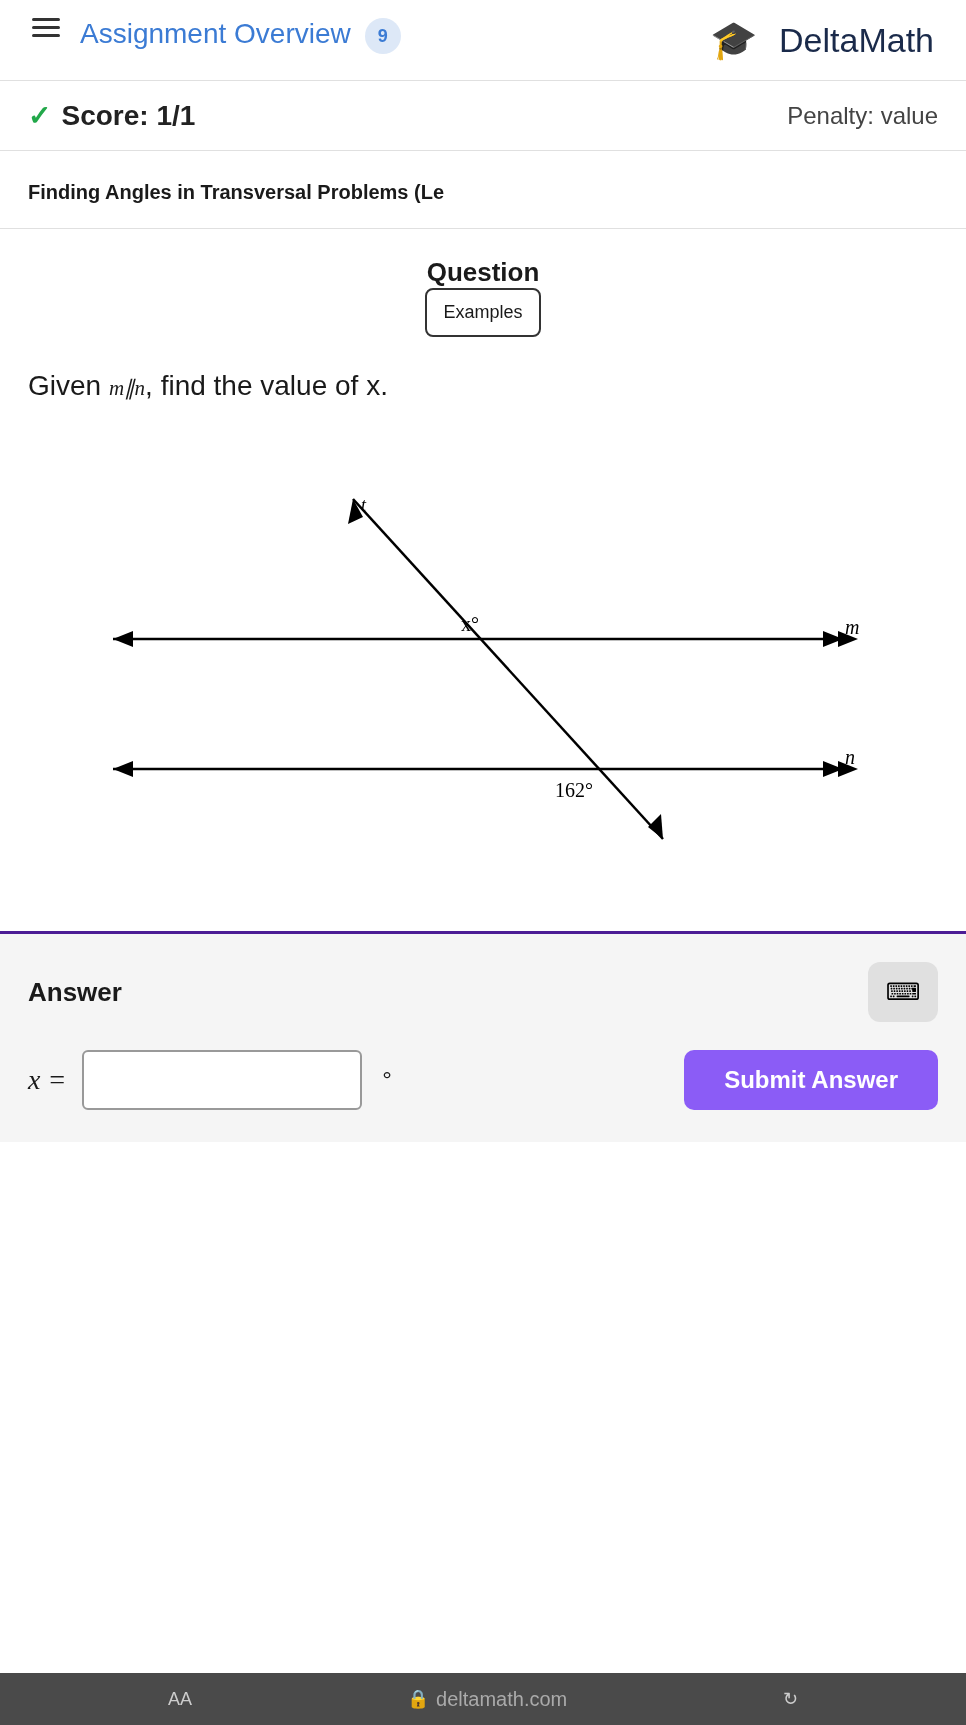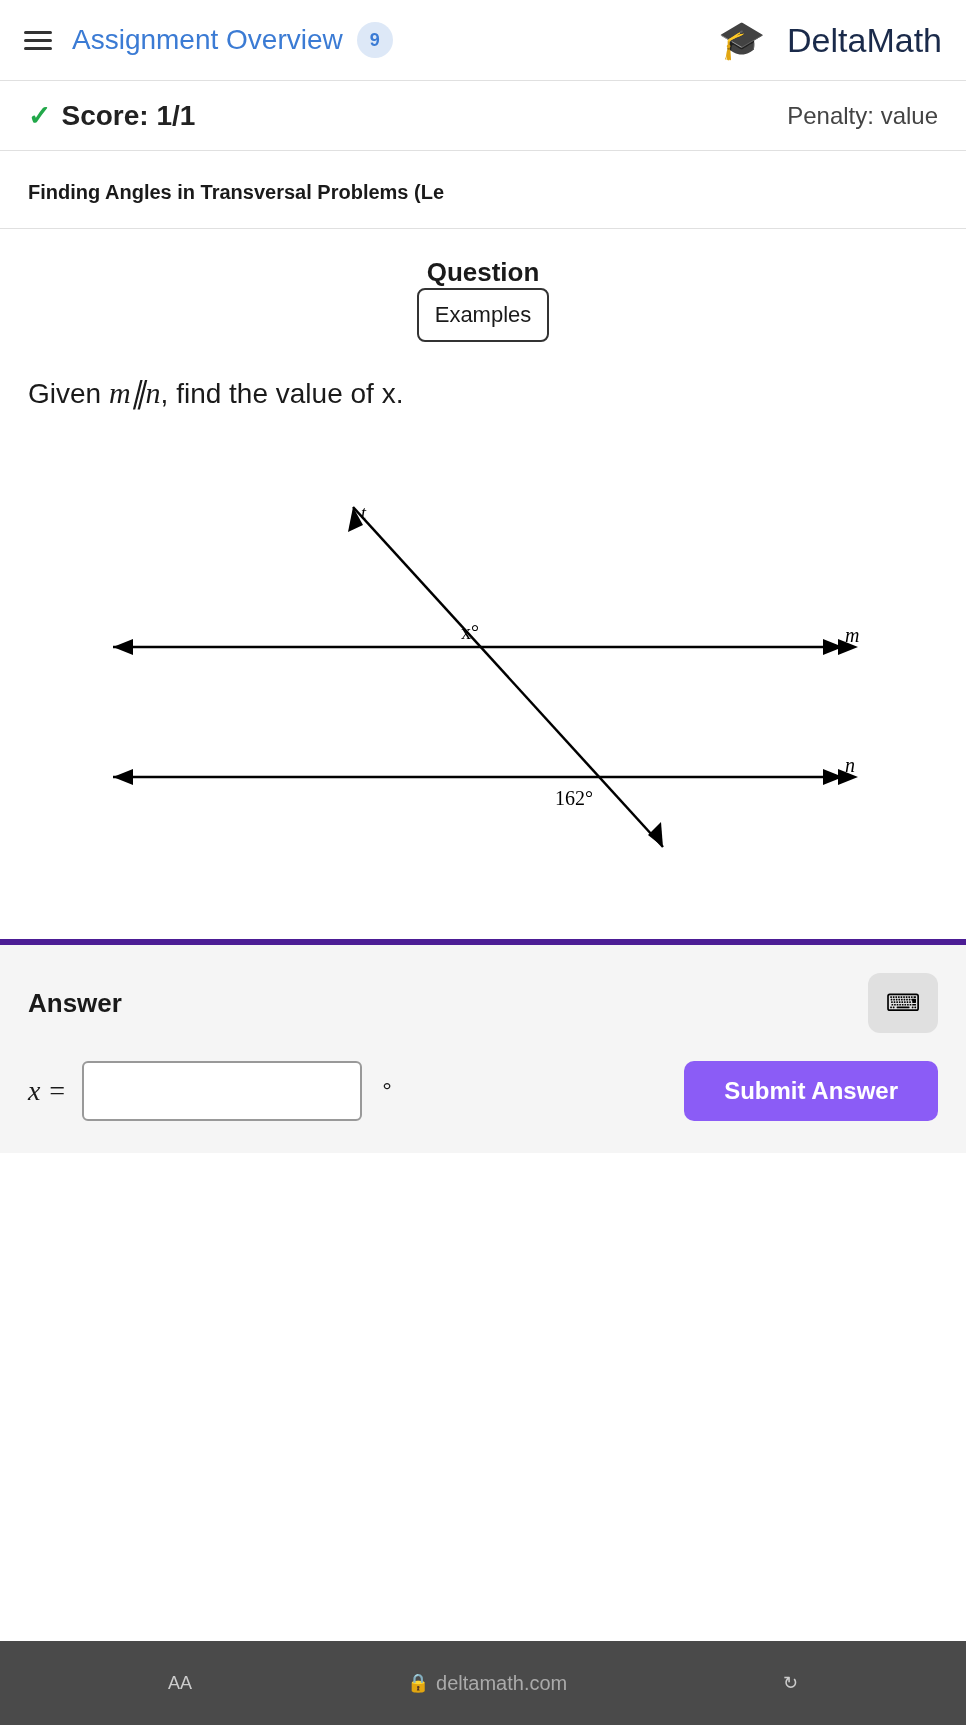--- a/index.html
+++ b/index.html
@@ -7,22 +7,21 @@
       font-family: -apple-system, BlinkMacSystemFont, 'Segoe UI', Arial, sans-serif;
       background: #fff;
       width: 966px;
       min-height: 1725px;
       overflow-x: hidden;
     }
 
     
     .header {
       display: flex;
-      align-items: center;
-      padding: 18px 24px;
+      padding: 18px 32px;
       border-bottom: 1px solid #e0e0e0;
       background: #fff;
     }
     .hamburger {
       display: flex;
       flex-direction: column;
       gap: 5px;
       cursor: pointer;
       margin-right: 20px;
     }
@@ -130,53 +129,53 @@
     .question-label {
       font-size: 26px;
       font-weight: 700;
       color: #1a1a1a;
     }
     .examples-btn {
       border: 2px solid #333;
       background: #fff;
       border-radius: 8px;
       padding: 12px 16px;
-      font-size: 22px;
+      font-size: 18px;
       font-weight: 500;
       cursor: pointer;
       color: #1a1a1a;
     }
     .question-text {
       font-size: 28px;
       color: #1a1a1a;
       margin-bottom: 32px;
       line-height: 1.5;
     }
     .math-italic {
       font-style: italic;
       font-family: 'Times New Roman', Times, serif;
-      font-size: 30px;
+      font-size: 21px;
     }
 
     
     .diagram-container {
       width: 100%;
       display: flex;
       justify-content: center;
       margin-bottom: 32px;
     }
     .diagram-svg {
       width: 800px;
       height: 440px;
     }
 
     
     .answer-section {
       background: #f5f5f5;
-      border-top: 6px solid #4c1d95;
+      border-top: 3px solid #4c1d95;
       padding: 28px 28px 32px;
       margin: 0 -0px;
     }
     .answer-header {
       display: flex;
       align-items: center;
       justify-content: space-between;
       margin-bottom: 28px;
     }
     .answer-label {
@@ -234,21 +233,21 @@
       margin-left: auto;
     }
 
     
     .bottom-bar {
       position: fixed;
       bottom: 0;
       left: 0;
       width: 966px;
       background: #4a4a4a;
-      height: 84px;
+      height: 52px;
       display: flex;
       align-items: center;
       justify-content: space-around;
       padding: 0 60px;
     }
     .bottom-item {
       color: #ccc;
       font-size: 18px;
       display: flex;
       align-items: center;

